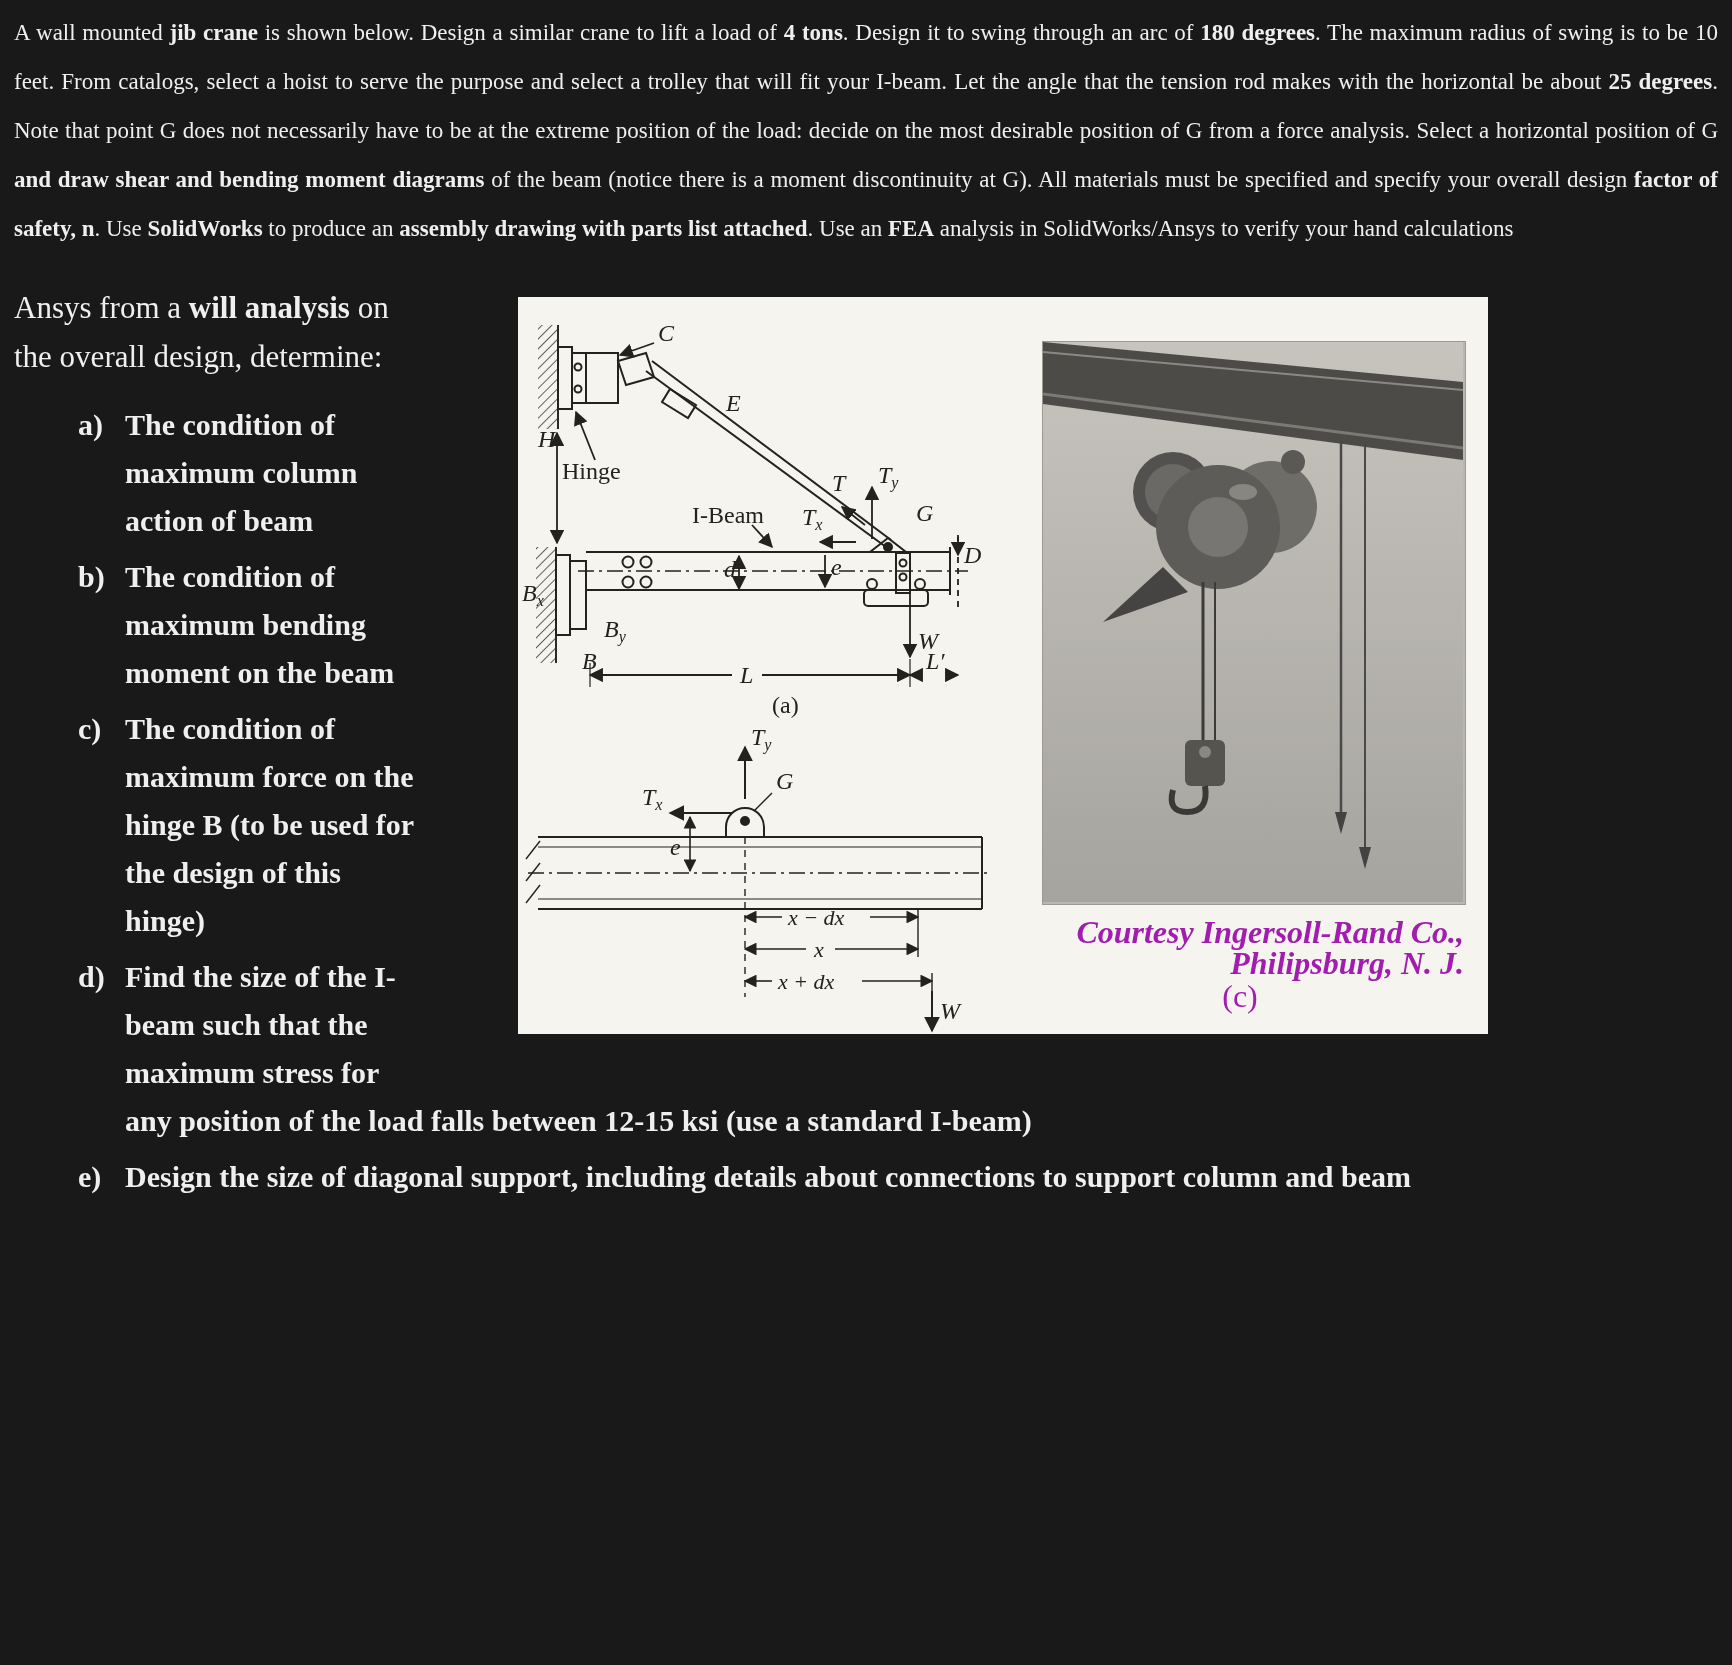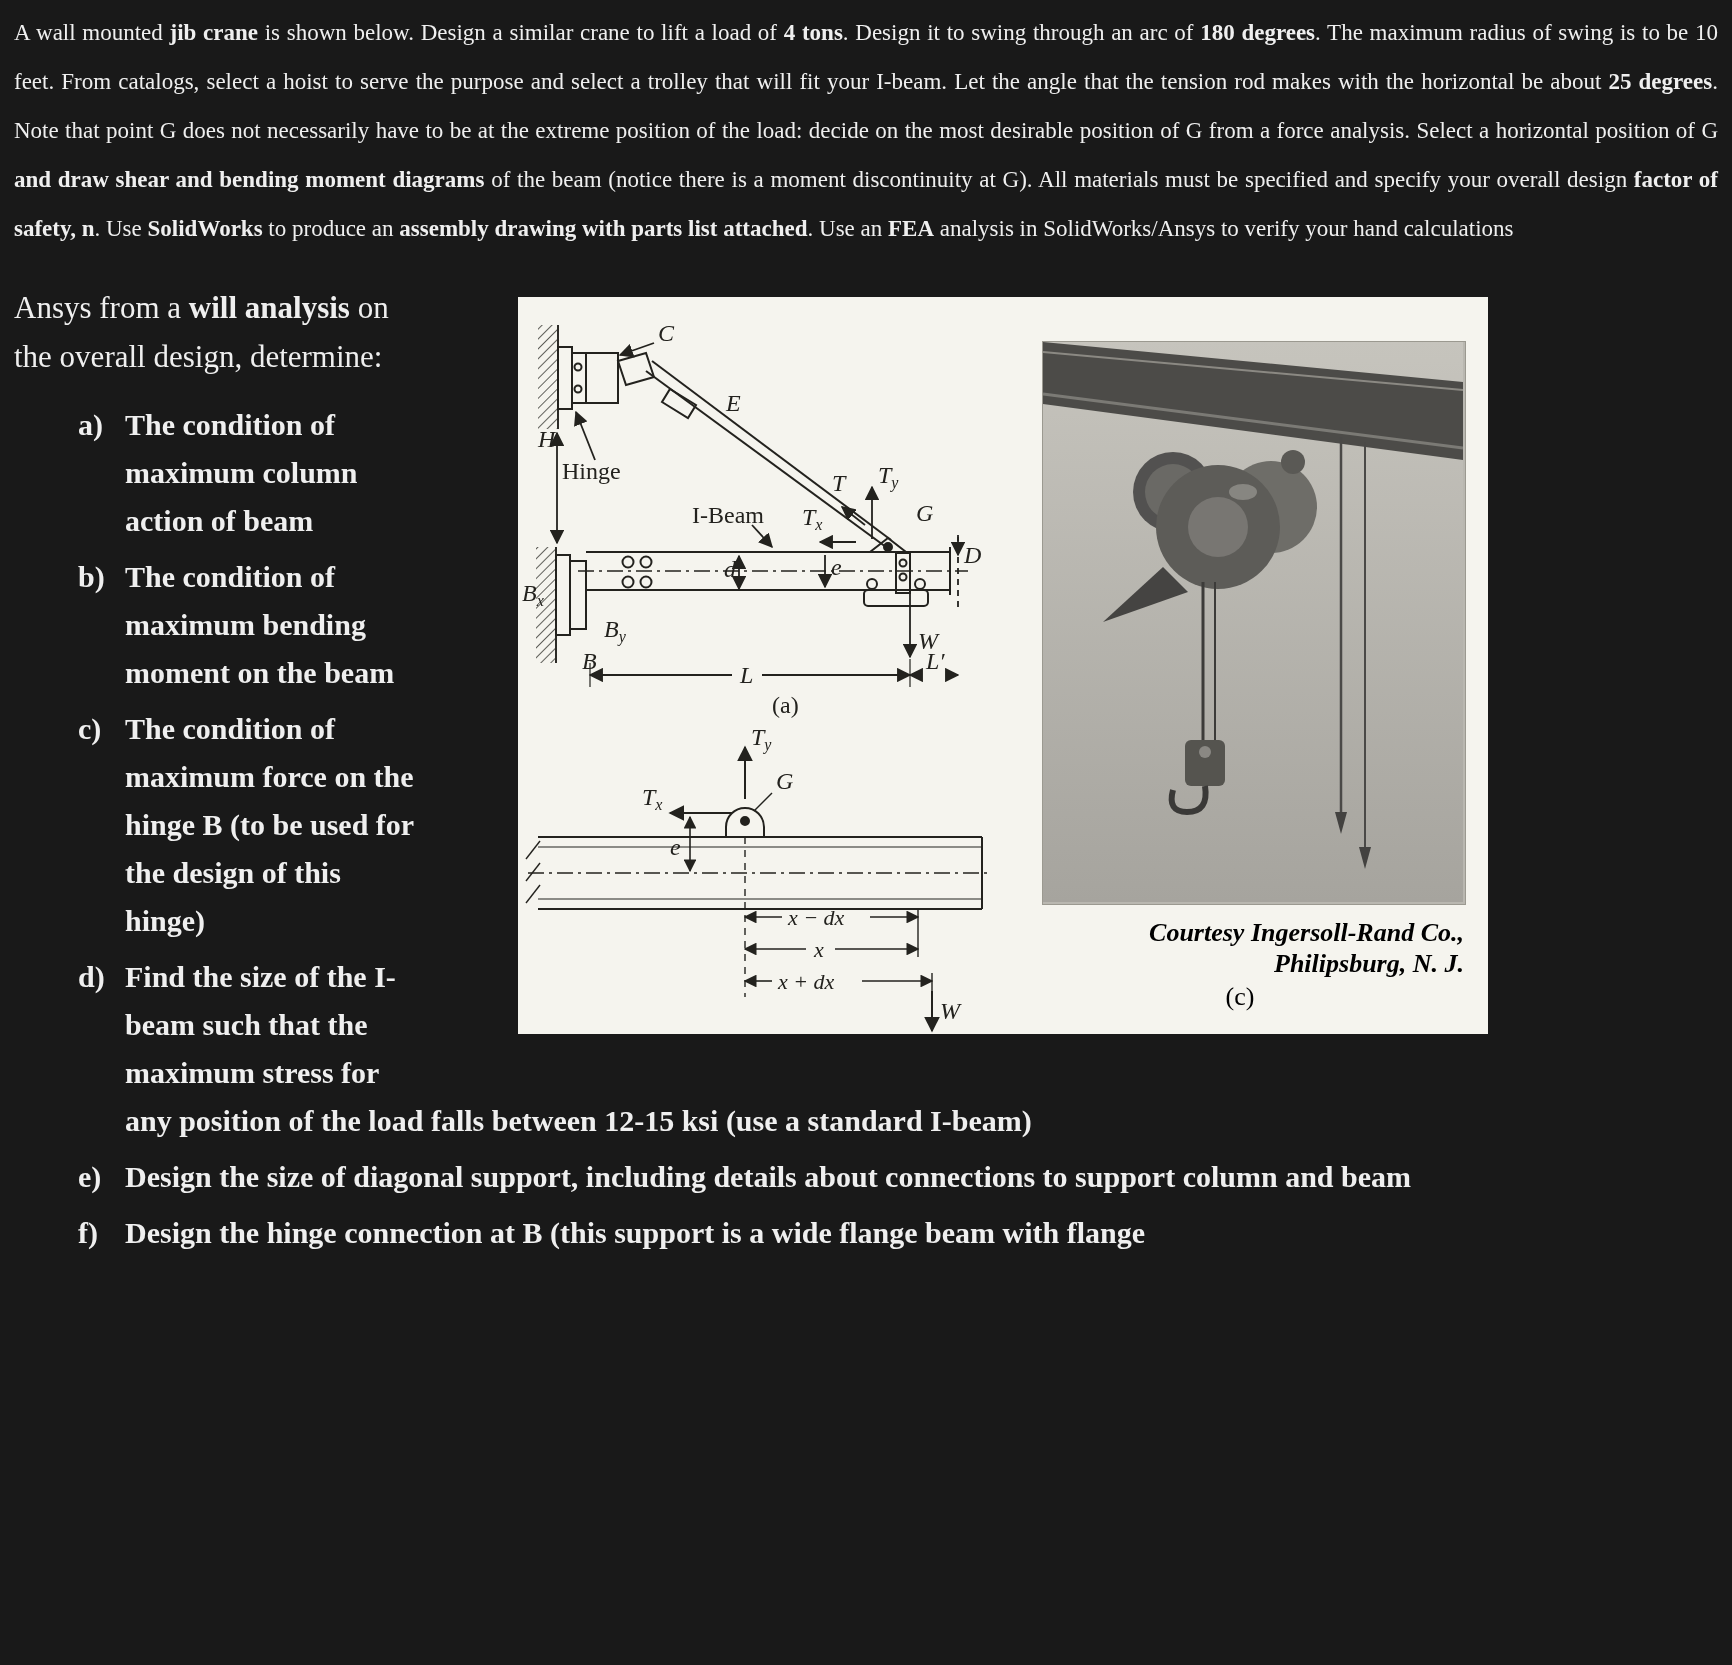--- a/index.html
+++ b/index.html
@@ -18,22 +18,22 @@
   .lead{font-size:31px;line-height:49px;margin:0 0 20px 0;}
   .figure{
     float:right;width:970px;height:737px;
     margin:14px 230px 20px 90px;
     background:#f5f4ee;position:relative;
   }
   .diagram-svg{position:absolute;left:2px;top:0;}
   .photo-wrap{position:absolute;left:524px;top:44px;width:422px;height:562px;border:1px solid #9b9990;background:#b9b7b0;}
   .photo-caption{
     position:absolute;left:498px;top:620px;width:448px;
-    color:#000000;font-style:italic;font-weight:600;
-    font-size:26px;line-height:31px;text-align:right;
+    color:#a21caf;font-style:italic;font-weight:600;
+    font-size:32px;line-height:31px;text-align:right;
   }
   .photo-caption .c-label{text-align:center;font-style:normal;font-weight:400;padding-top:2px;}
   .item{
     font-size:30px;font-weight:bold;line-height:48px;
     margin:0 0 8px 0;padding-left:111px;padding-right:40px;text-indent:-47px;
   }
   .item .marker{display:inline-block;width:47px;text-indent:0;}
   svg text{font-family:"Liberation Serif", serif;}
   .lbl{font-style:italic;font-size:24px;fill:#23221e;}
   .lbl-up{font-style:normal;font-size:24px;fill:#23221e;}
@@ -246,15 +246,14 @@
     </div>
   </div>
 
   <p class="lead"><span> Ansys from a </span><span class="b">will analysis</span><span> on the overall design, determine:</span></p>
 
   <p class="item"><span class="marker">a)</span><span>The condition of maximum column action of beam</span></p>
   <p class="item"><span class="marker">b)</span><span>The condition of maximum bending moment on the beam</span></p>
   <p class="item"><span class="marker">c)</span><span>The condition of maximum force on the hinge B (to be used for the design of this hinge)</span></p>
   <p class="item"><span class="marker">d)</span><span>Find the size of the I-beam such that the maximum stress for any position of the load falls between 12-15 ksi (use a standard I-beam)</span></p>
   <p class="item"><span class="marker">e)</span><span>Design the size of diagonal support, including details about connections to support column and beam</span></p>
-  <p class="item"><span class="marker">f)</span><span>Design the hinge connection at B (this support is a wide flange beam with flange</span></p>
 
 </div>
 
 </body></html>

